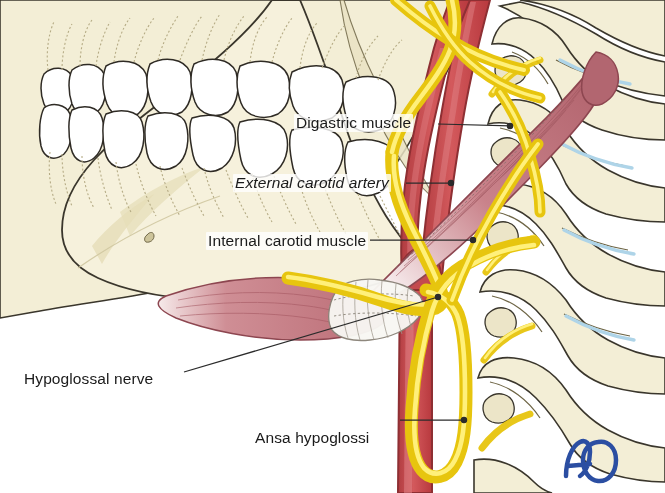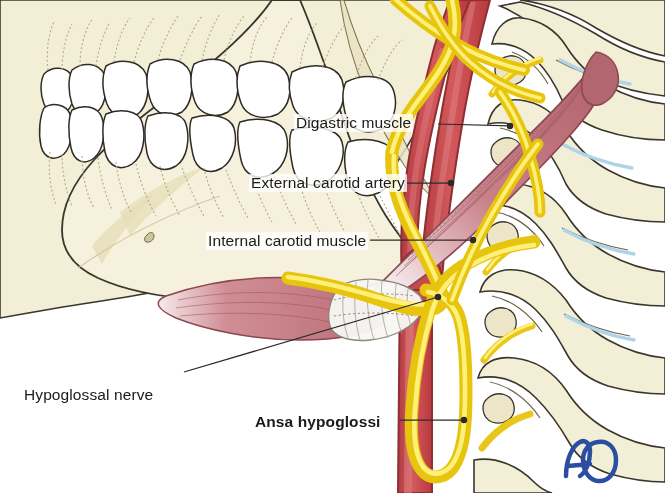--- a/index.html
+++ b/index.html
@@ -345,19 +345,19 @@
                  C590,462 586,472 580,476 M568,466 L590,464
                  M598,442 c10,-2 18,6 18,18 c0,13 -8,22 -18,21
                  c-9,-1 -15,-10 -15,-21 c0,-10 6,-17 15,-18 z" fill="none" stroke="#2b4ea2" stroke-width="4.5" stroke-linecap="round" stroke-linejoin="round"></path>
       </g>
 
     </g>
   </svg>
 
   <div id="labels">
       <div class="lbl" style="left: 294px; top: 114px;">Digastric muscle</div>
-      <div class="lbl" style="left: 249px; top: 174px;">External carotid artery</div>
+      <div class="lbl" style="left: 233px; top: 174px; font-style: italic;">External carotid artery</div>
       <div class="lbl" style="left: 206px; top: 232px;">Internal carotid muscle</div>
-      <div class="lbl" style="left: 22px; top: 386px; text-align: right;">Hypoglossal nerve</div>
-      <div class="lbl" style="left: 253px; top: 413px; font-weight: bold;">Ansa hypoglossi</div>
+      <div class="lbl" style="left: 22px; top: 370px; text-align: right;">Hypoglossal nerve</div>
+      <div class="lbl" style="left: 253px; top: 429px;">Ansa hypoglossi</div>
     </div>
 
 </div>
 
 </body></html>

